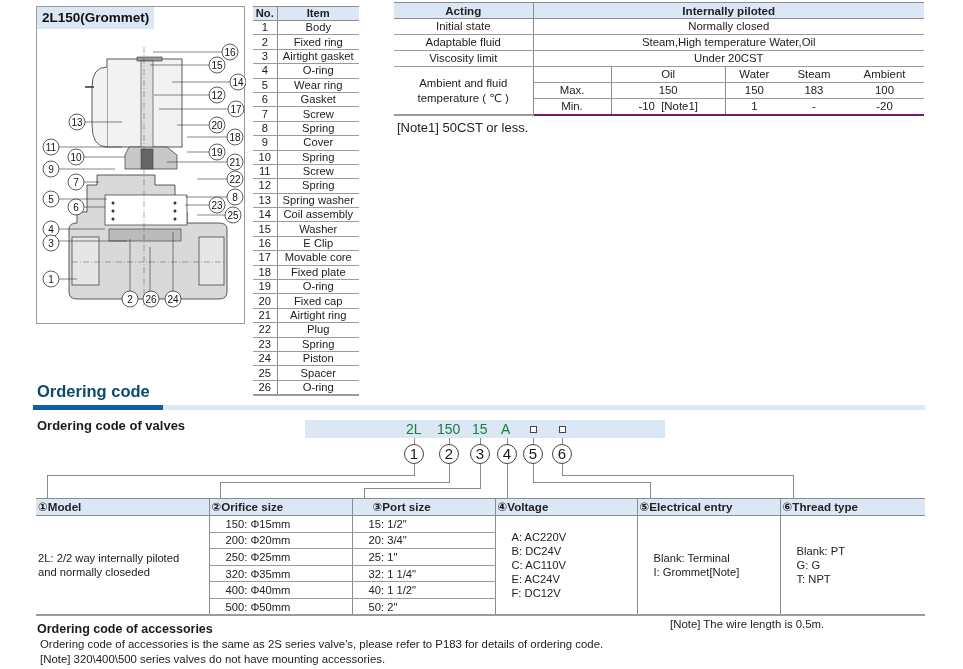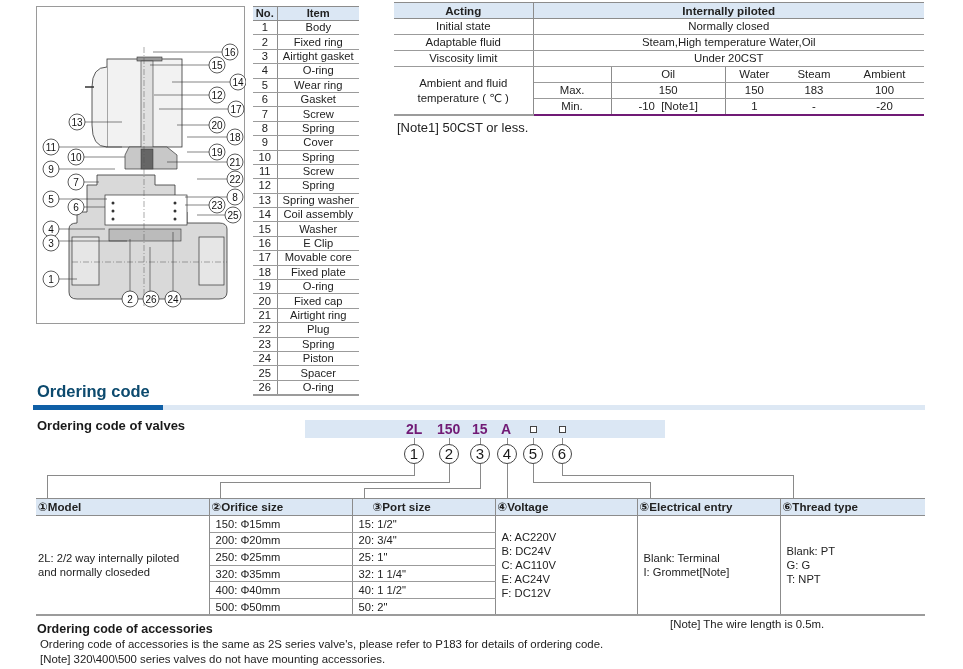--- a/index.html
+++ b/index.html
@@ -58,40 +58,40 @@
     position: absolute; left: 37px; top: 382px; font-size: 16.5px; font-weight: bold; color: #0c4a6e;
   }
   .oc-bar-bg { position: absolute; left: 33px; top: 405px; width: 892px; height: 5px; background: #dde8f4; }
   .oc-bar-fg { position: absolute; left: 33px; top: 405px; width: 130px; height: 5px; background: #0f5fa6; }
 
   .ocv-title { position: absolute; left: 37px; top: 418px; font-size: 13px; font-weight: bold; color: #1a1a1a; }
 
   .code-bar {
     position: absolute; left: 305px; top: 420px; width: 360px; height: 18px; background: #dbe7f4;
   }
-  .code-part { position: absolute; top: 421px; font-size: 14px; font-weight: bold; color: #701a75; line-height: 16px; }
+  .code-part { position: absolute; top: 421px; font-size: 14px; font-weight: normal; color: #15803d; line-height: 16px; }
   .code-box {
     position: absolute; top: 426px; width: 7px; height: 7px; border: 1px solid #444; background: #fff;
   }
   .circle-num {
     position: absolute; width: 20px; height: 20px; border: 1px solid #444; border-radius: 50%;
     font-size: 15px; line-height: 18px; text-align: center; background: #fff; color: #1a1a1a;
   }
 
   .leader { position: absolute; background: #8a8a8a; }
 
   
   .order-table {
     position: absolute; left: 36px; top: 498px; width: 889px; font-size: 11.2px;
   }
   .order-table th {
     background: #dbe7f4; font-weight: bold; text-align: left; padding-left: 2px; height: 17px;
     border-top: 1px solid #8c8c8c; border-bottom: 1px solid #8c8c8c; font-size: 11.6px;
   }
-  .order-table td { height: 16.6px; line-height: 14px; border-bottom: 1px solid #9b9b9b; padding-left: 6px; vertical-align: middle; }
+  .order-table td { height: 16.6px; line-height: 14px; border-bottom: 1px solid #9b9b9b; padding-left: 16px; vertical-align: middle; }
   .order-table .sep { border-right: 1px solid #8c8c8c; }
   .order-table tr:last-child td { border-bottom: 2px solid #9b9b9b; }
   .order-table td.merged { border-bottom: 2px solid #9b9b9b; }
   .order-table td.model-cell { text-align: center; padding-left: 0; }
   .multi-line { white-space: pre-line; }
 
   .wire-note { position: absolute; left: 638px; top: 618px; font-size: 11.4px; padding-left: 32px; }
   .oca-title { position: absolute; left: 37px; top: 622px; font-size: 12.5px; font-weight: bold; color: #1a1a1a; }
   .oca-line1 { position: absolute; left: 40px; top: 638px; font-size: 11.4px; }
   .oca-line2 { position: absolute; left: 40px; top: 653px; font-size: 11.4px; }
@@ -261,20 +261,21 @@
       <g>
           <circle cx="114" cy="292" r="8" fill="#fff" stroke="#333" stroke-width="0.8"></circle>
           <text x="114" y="295.5">26</text>
         </g>
       <g>
           <circle cx="136" cy="292" r="8" fill="#fff" stroke="#333" stroke-width="0.8"></circle>
           <text x="136" y="295.5">24</text>
         </g>
     </g>
   </svg>
+  <div class="diagram-title">2L150(Grommet)</div>
 </div>
 
 <table class="parts-table">
   <thead>
     <tr>
       <th class="col-no">No.</th>
       <th>Item</th>
     </tr>
   </thead>
   <tbody id="parts-body">

